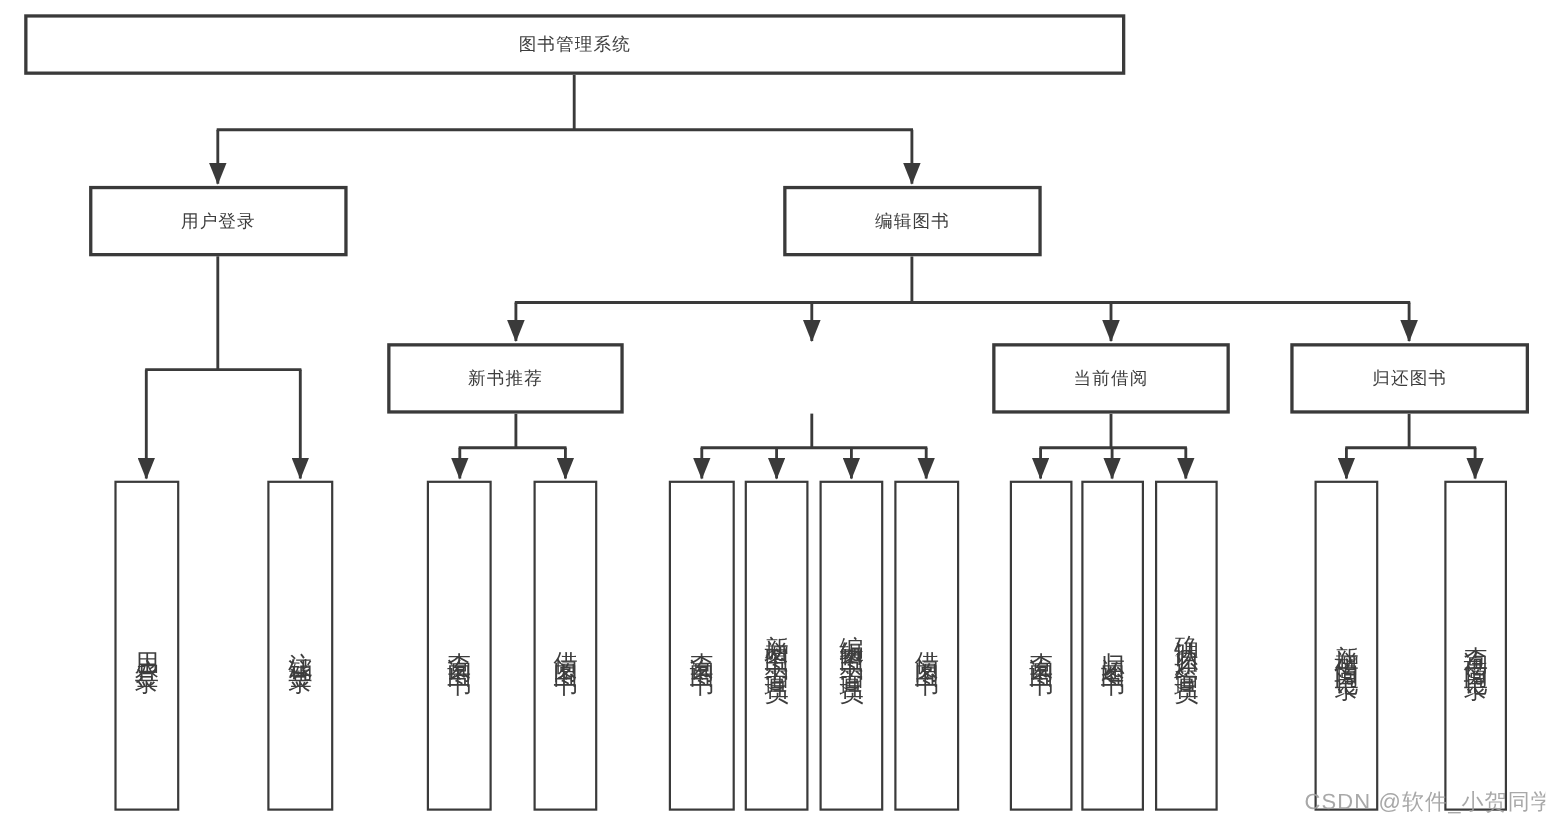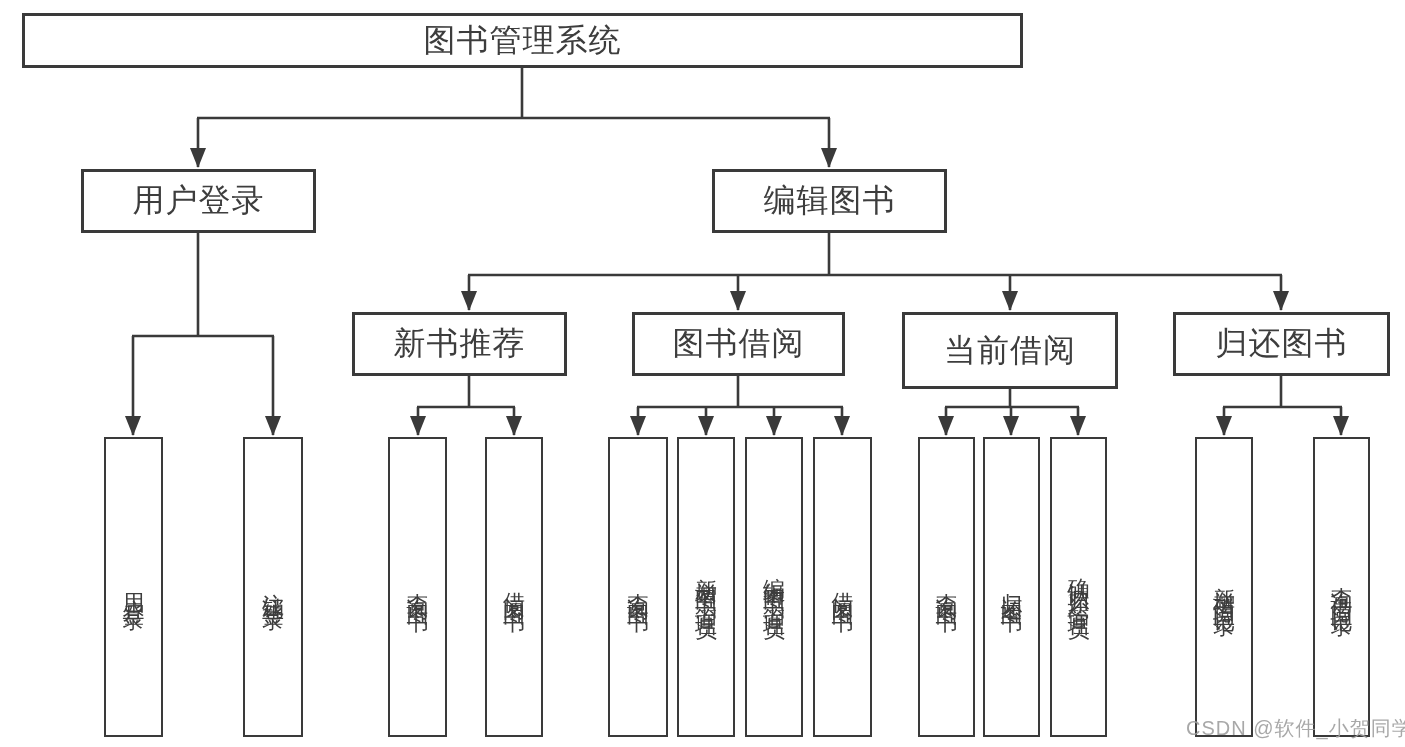--- a/index.html
+++ b/index.html
@@ -14,21 +14,21 @@
   .node{
     position:absolute;
     box-sizing:border-box;
     background:#ffffff;
     border:3px solid #3a3a3a;
     color:#3d3d3d;
     display:flex;align-items:center;justify-content:center;
     text-align:center;
     z-index:2;
   }
-  .hbox{font-size:32px;letter-spacing:1px;}
+  .hbox{font-size:16px;letter-spacing:1px;}
   .vbox{
     border-width:2.5px;
     font-size:22px;
     writing-mode:vertical-rl;
     text-orientation:mixed;
     letter-spacing:6px;
     line-height:1.1;
     padding:6px 0;
   }
   #watermark{
@@ -95,22 +95,21 @@
       <line x1="1341" y1="407" x2="1341" y2="435" marker-end="url(#arr)"></line>
     </g>
   </svg>
 
   <div class="node hbox" style="left:22px;top:13px;width:1001px;height:55px">图书管理系统</div>
 
   <div class="node hbox" style="left:81px;top:169px;width:235px;height:64px">用户登录</div>
   <div class="node hbox" style="left:712px;top:169px;width:235px;height:64px">编辑图书</div>
 
   <div class="node hbox" style="left:352px;top:312px;width:215px;height:64px">新书推荐</div>
-  <div class="node hbox" style="left:632px;top:312px;width:213px;height:64px">图书借阅</div>
-  <div class="node hbox" style="left:902px;top:312px;width:216px;height:77px">当前借阅</div>
+  <div class="node hbox" style="left:902px;top:312px;width:216px;height:64px">当前借阅</div>
   <div class="node hbox" style="left:1173px;top:312px;width:217px;height:64px">归还图书</div>
 
   <div class="node vbox" style="left:104px;top:437px;width:59px;height:300px">用户登录</div>
   <div class="node vbox" style="left:243px;top:437px;width:60px;height:300px">注销登录</div>
 
   <div class="node vbox" style="left:388px;top:437px;width:59px;height:300px">查询图书</div>
   <div class="node vbox" style="left:485px;top:437px;width:58px;height:300px">借阅图书</div>
 
   <div class="node vbox" style="left:608px;top:437px;width:60px;height:300px">查询图书</div>
   <div class="node vbox" style="left:677px;top:437px;width:58px;height:300px">新增图书（管理员）</div>

